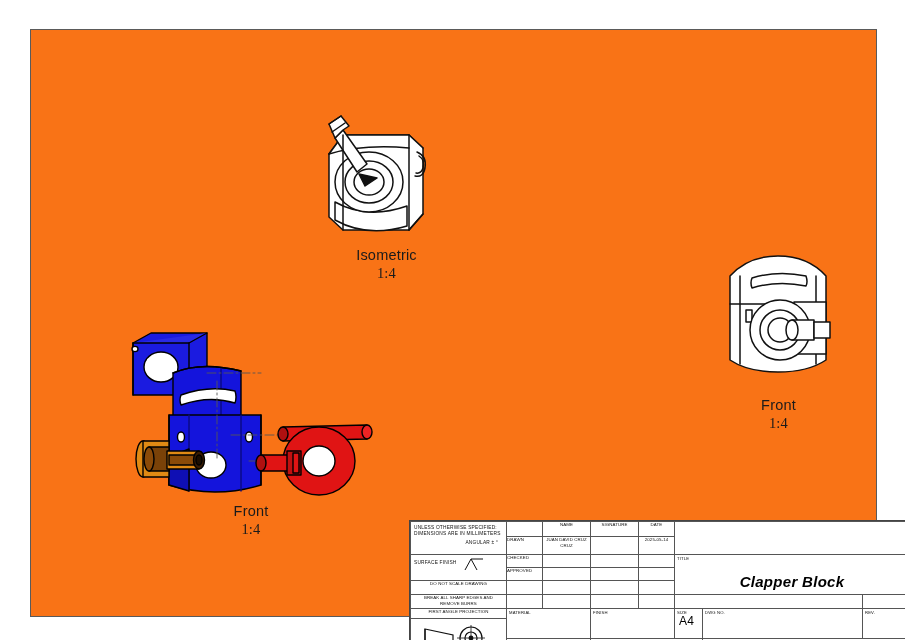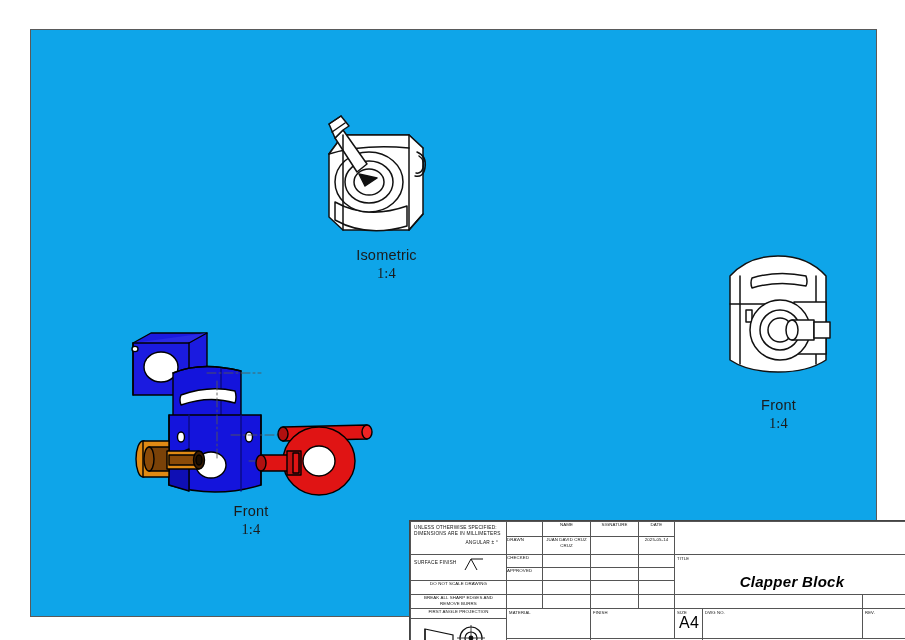--- a/index.html
+++ b/index.html
@@ -25,21 +25,21 @@
 
   
   #frame {
     position: absolute;
     left: 30px;
     top: 29px;
     width: 847px;
     height: 588px;
     border: 1.1px solid #5a5a5a;
     box-sizing: border-box;
-    background: #0ea5e9;
+    background: #f97316;
   }
 
   
   .view {
     position: absolute;
   }
   .view-caption {
     text-align: center;
     color: #1b1b1b;
     font-size: 14.5px;
@@ -152,21 +152,21 @@
   #drawing-title {
     text-align: center;
     font-weight: bold;
     font-style: italic;
     font-size: 15px;
     letter-spacing: .3px;
     padding-top: 18px;
     color: #000;
   }
   #size-value {
-    font-size: 16px;
+    font-size: 12px;
     padding: 5px 0 0 4px;
     color: #000;
     letter-spacing: .3px;
   }
   .tb-value-mid {
     font-size: 11px;
     padding-top: 4px;
     padding-left: 22px;
     color: #000;
   }

